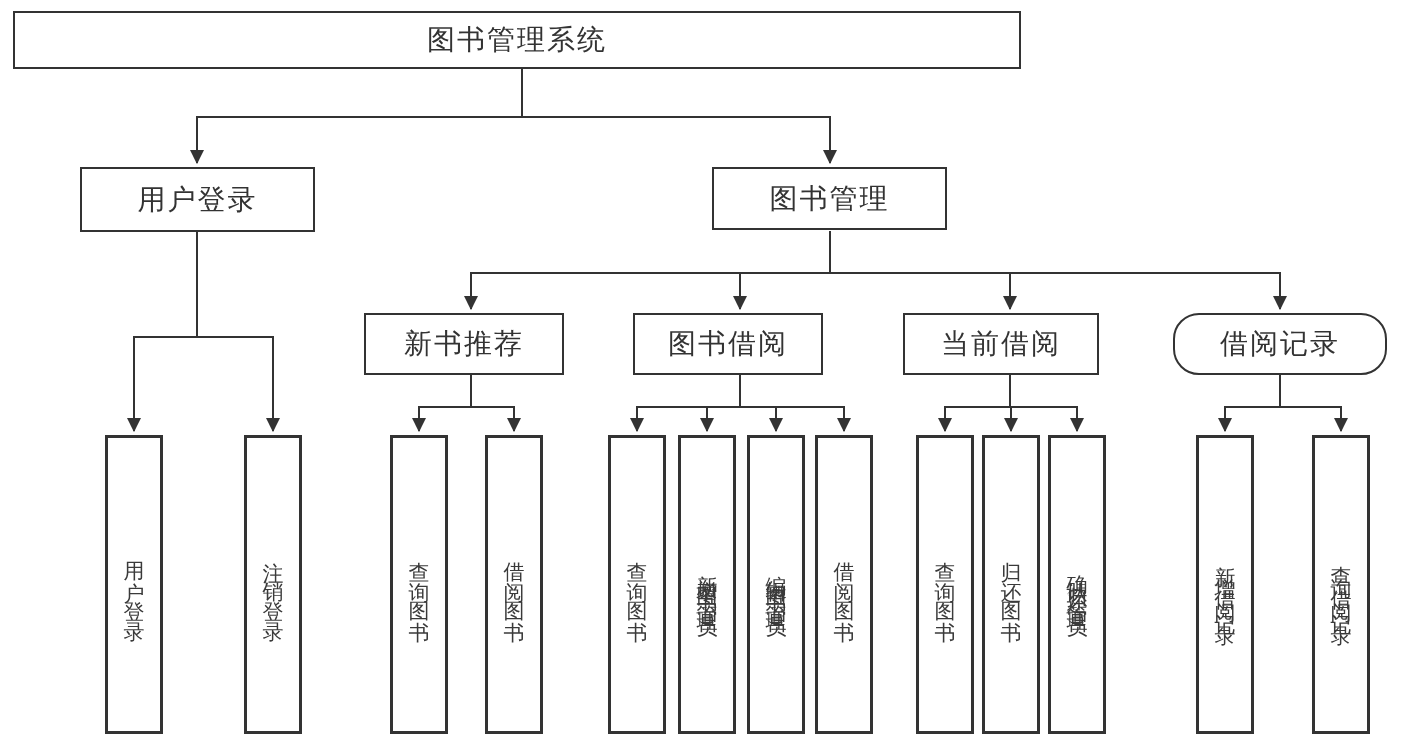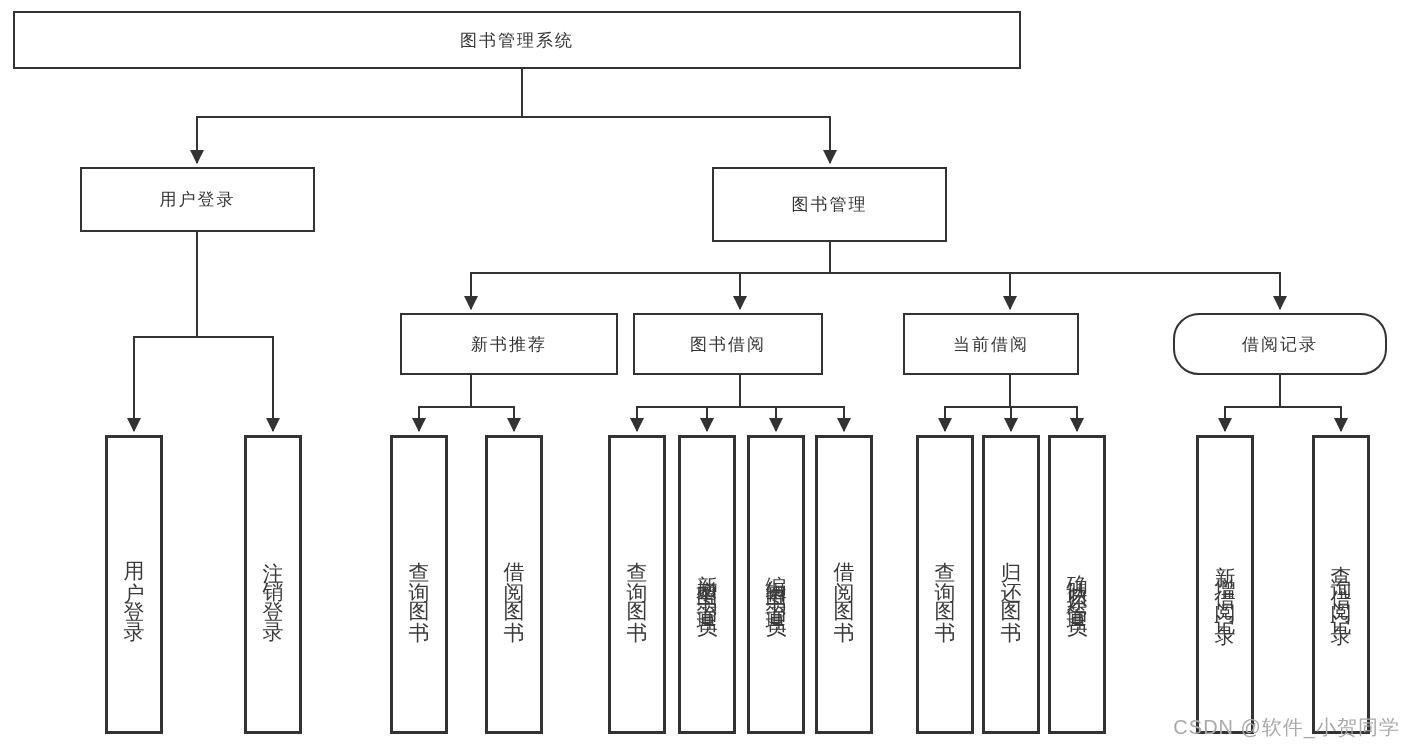--- a/index.html
+++ b/index.html
@@ -6,29 +6,29 @@
   body{
     width:1405px;height:747px;position:relative;overflow:hidden;
     font-family:"Liberation Sans","DejaVu Sans",sans-serif;
     color:#333333;
   }
   #stage{position:absolute;left:0;top:0;width:1405px;height:747px;}
   svg.connectors{position:absolute;left:0;top:0;width:1405px;height:747px;z-index:1;}
   .node{
     position:absolute;z-index:2;background:#ffffff;border:2px solid #333333;
     display:flex;align-items:center;justify-content:center;box-sizing:border-box;
-    font-size:17px;letter-spacing:2px;color:#333333;
+    font-size:28px;letter-spacing:2px;color:#333333;
   }
   
   .n-root {left:13px;  top:11px;  width:1008px;height:58px;}
   .n-l2a  {left:80px;  top:167px; width:235px; height:65px;}
-  .n-l2b  {left:712px; top:167px; width:235px; height:75px;}
-  .n-l3a  {left:364px; top:313px; width:218px; height:62px;margin-left:36px;}
+  .n-l2b  {left:712px; top:167px; width:235px; height:63px;}
+  .n-l3a  {left:364px; top:313px; width:200px; height:62px;}
   .n-l3b  {left:633px; top:313px; width:190px; height:62px;}
-  .n-l3c  {left:903px; top:313px; width:176px; height:62px;}
+  .n-l3c  {left:903px; top:313px; width:196px; height:62px;}
   .n-l3d  {left:1173px;top:313px; width:214px; height:62px;border-radius:26px;}
   
   .leaf{
     position:absolute;z-index:2;background:#ffffff;border:3px solid #333333;
     box-sizing:border-box;top:435px;width:58px;height:299px;
     display:flex;align-items:center;justify-content:center;
     writing-mode:vertical-rl;text-orientation:mixed;
     font-size:21px;color:#3a3a3a;
   }
   .len4{letter-spacing:20px;}
@@ -133,14 +133,13 @@
   <div class="leaf len9 x7">编辑图书（管理员）</div>
   <div class="leaf len4 x8">借阅图书</div>
 
   <div class="leaf len4 x9">查询图书</div>
   <div class="leaf len4 x10">归还图书</div>
   <div class="leaf len9 x11">确认归还（管理员）</div>
 
   <div class="leaf len6 x12">新增借阅记录</div>
   <div class="leaf len6 x13">查询借阅记录</div>
 
-  <div class="watermark">CSDN @软件_小贺同学</div>
 </div>
 
 </body></html>

